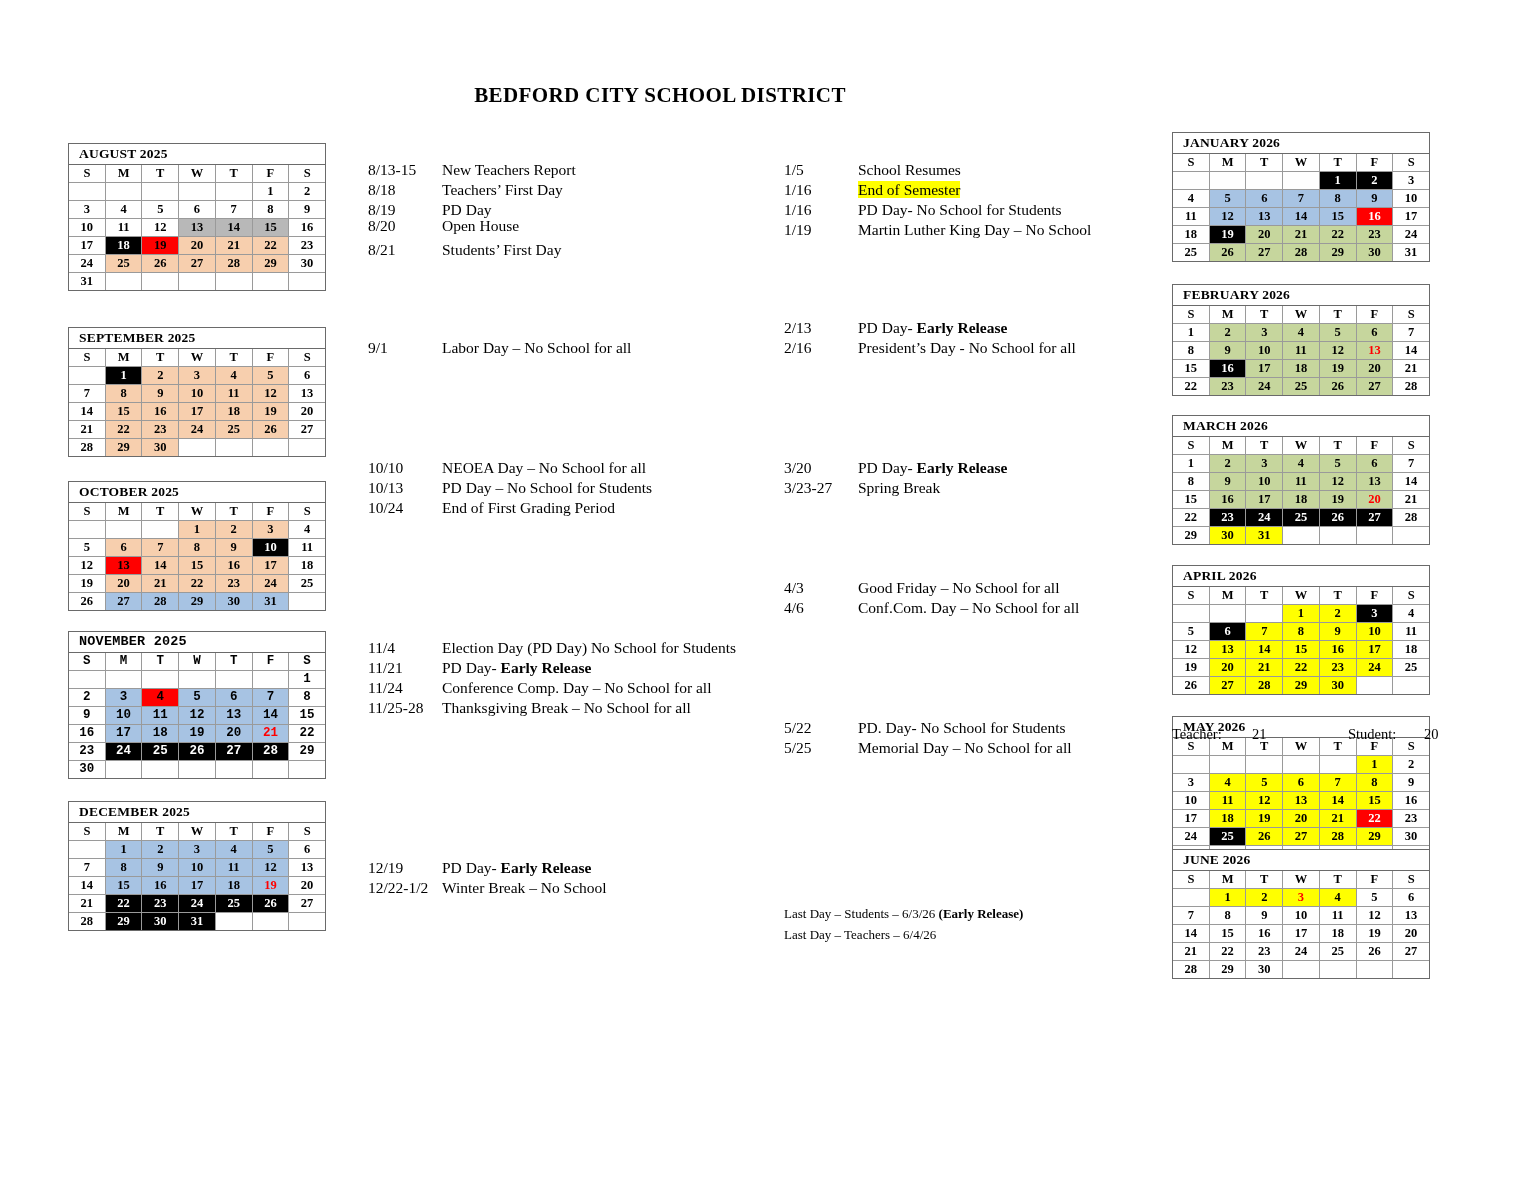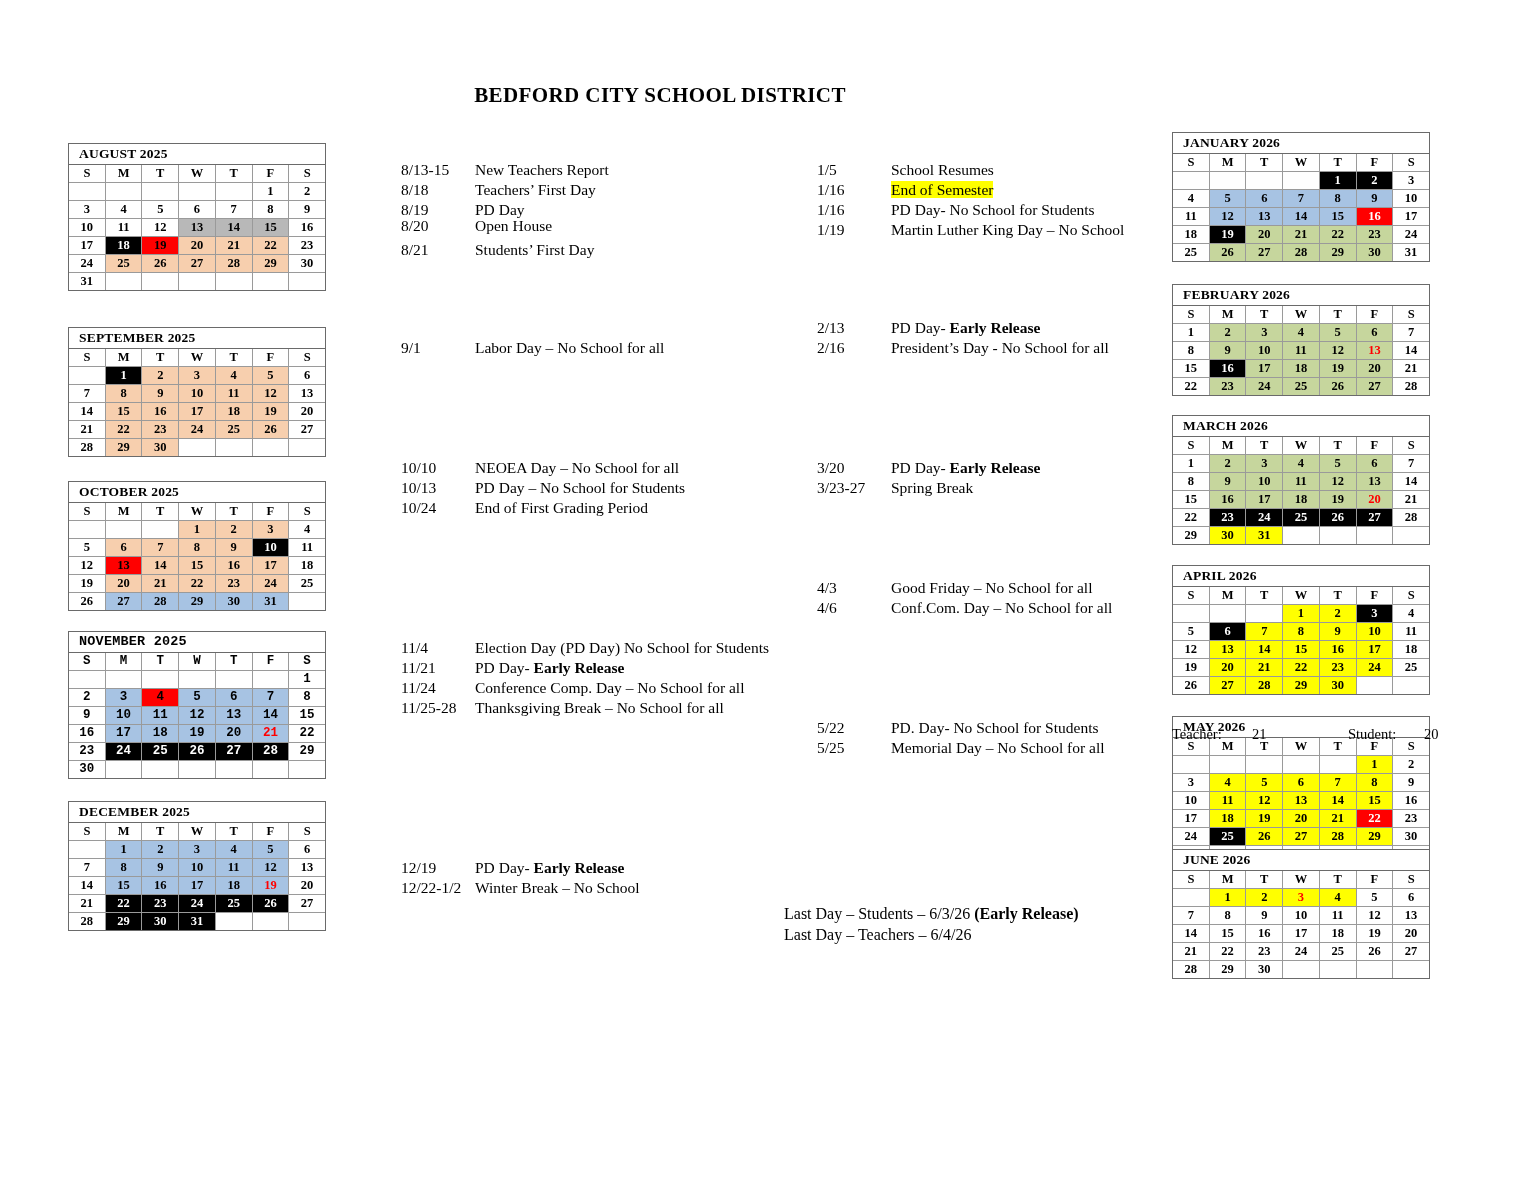--- a/index.html
+++ b/index.html
@@ -108,31 +108,30 @@
   .note-row {
     position: absolute;
     white-space: nowrap;
     font-size: 15.5px;
     line-height: 20px;
   }
   .note-date {
     display: inline-block;
     width: 74px;
     vertical-align: top;
-    margin-left: 33px;
   }
   #notes-right .note-date { width: 74px; }
   .note-text { display: inline-block; vertical-align: top; }
   .note-text b { font-weight: bold; }
   .hl-yellow { background: #ffff00; }
 
   .last-day {
     position: absolute;
     white-space: nowrap;
-    font-size: 16px;
+    font-size: 13px;
     line-height: 21px;
   }
 </style>
 </head>
 <body>
 
 <div id="title-block">
   <div class="title-line">BEDFORD CITY SCHOOL DISTRICT</div>
 </div>
 

